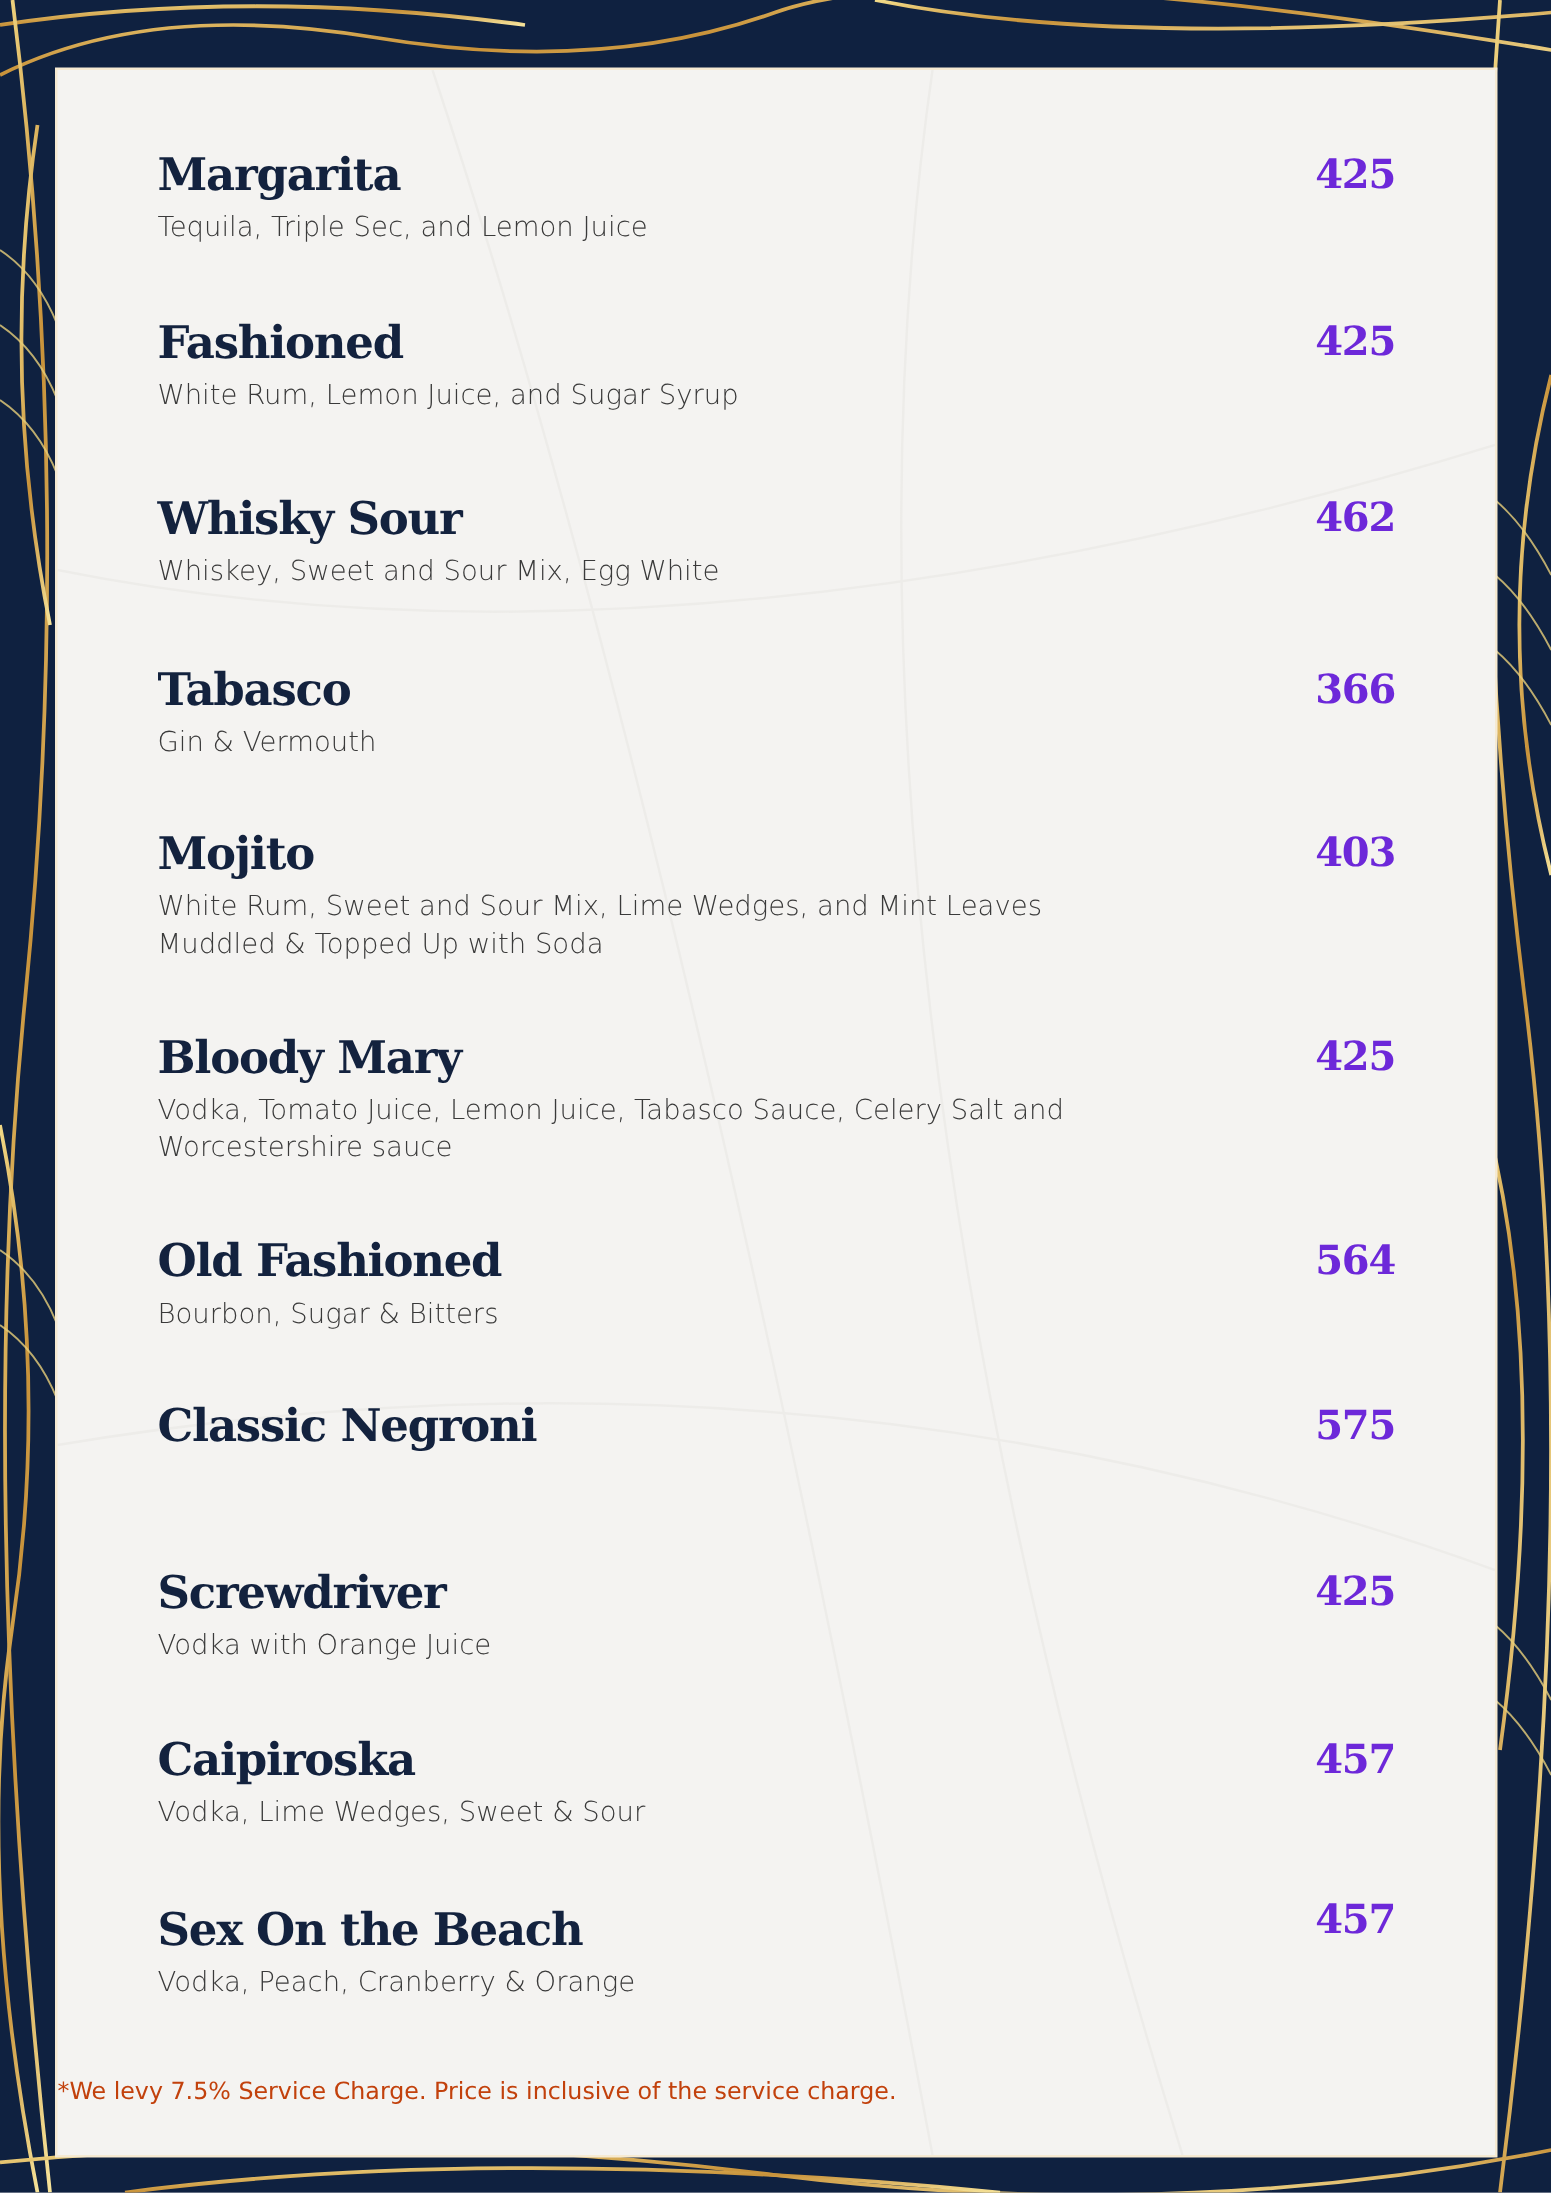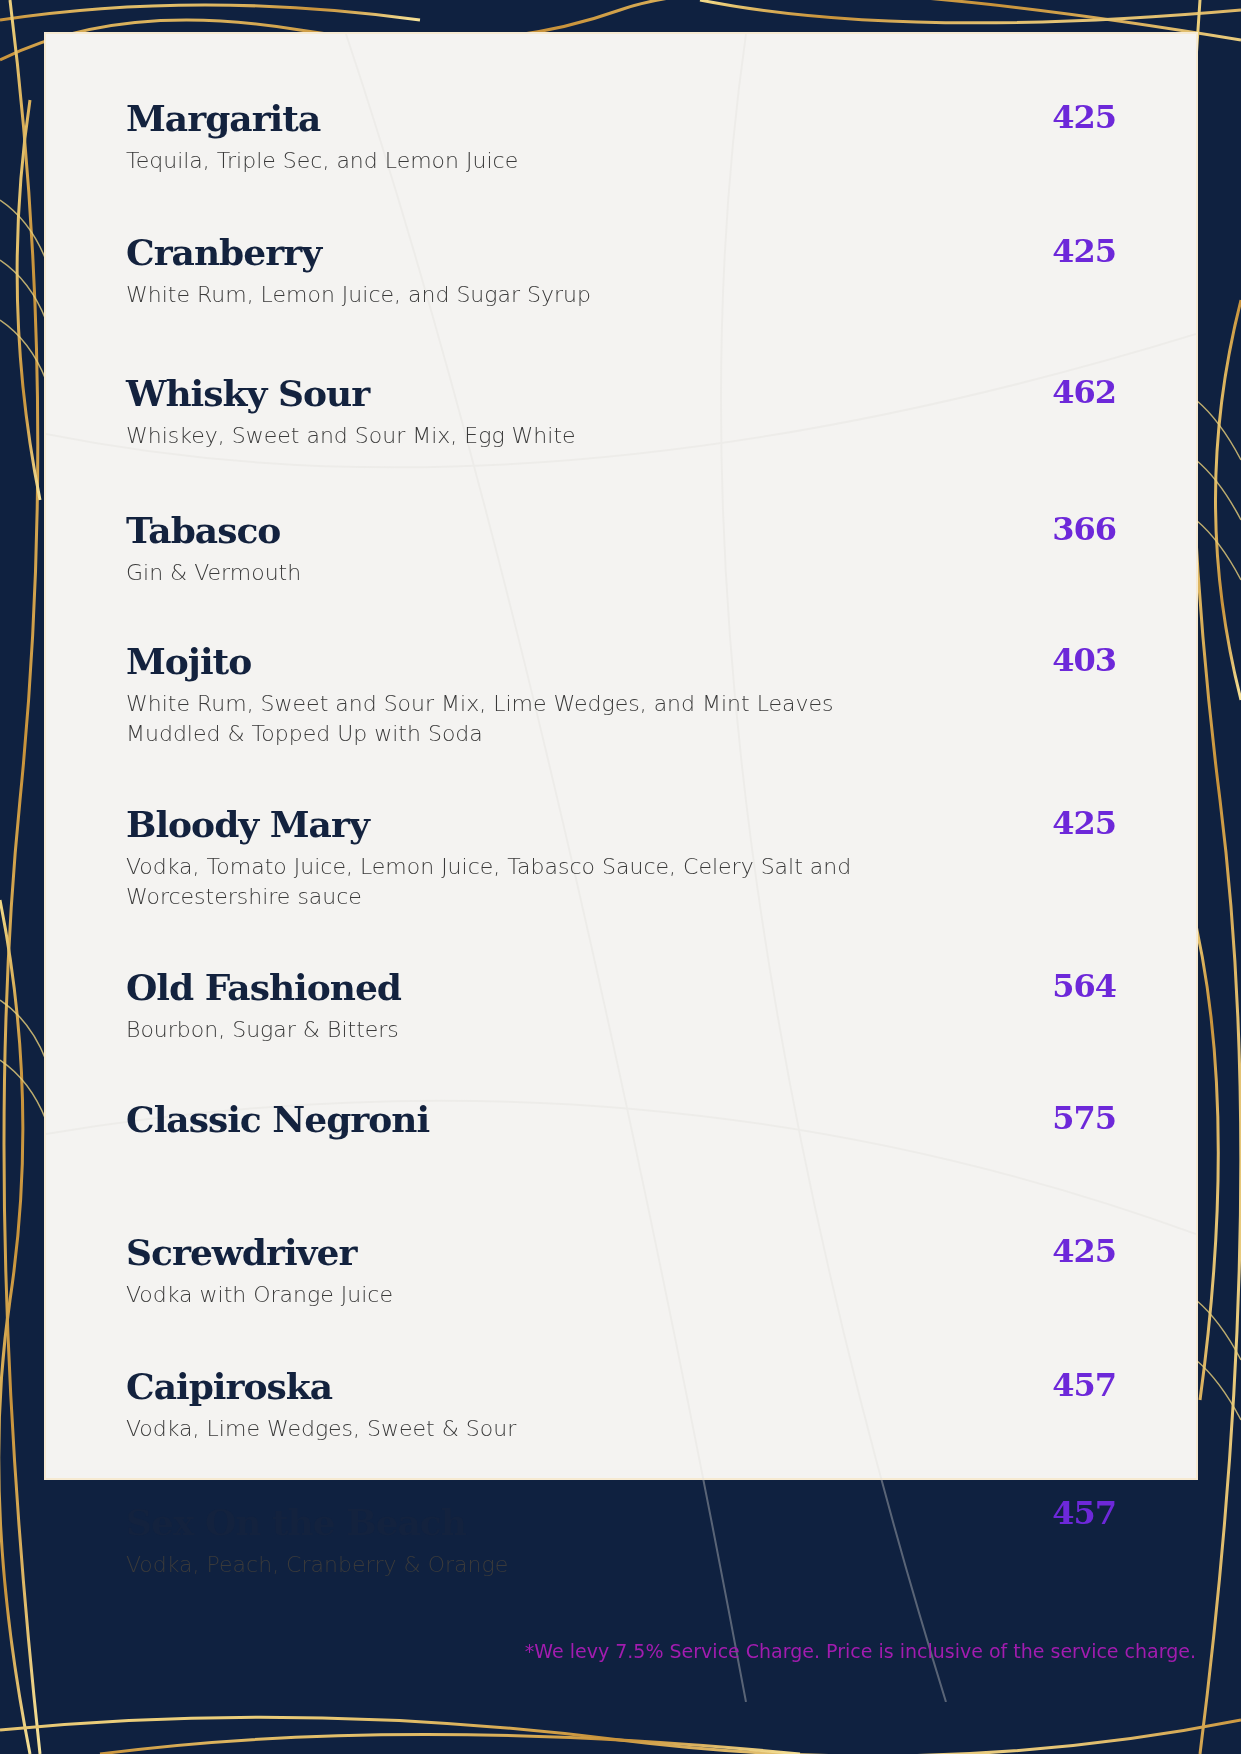--- a/index.html
+++ b/index.html
@@ -1,25 +1,25 @@
 <!DOCTYPE html>
 <html><head>
 <meta charset="utf-8">
 <style>
   html,body{margin:0;padding:0;}
   body{width:1241px;height:1754px;position:relative;overflow:hidden;background:#0f2140;}
   .bg{position:absolute;inset:0;}
-  .card{position:absolute;left:46px;top:34px;width:1150px;height:1444px;background:#f4f3f1;
+  .card{position:absolute;left:46px;top:56px;width:1150px;height:1668px;background:#f4f3f1;
         box-shadow:0 0 0 2px #f6ead2;}
   .leafs{position:absolute;inset:0;opacity:.35;}
   .item{position:absolute;left:80px;right:80px;}
   .name{font-family:"DejaVu Serif",serif;font-weight:bold;font-size:36px;color:#13223e;letter-spacing:-1px;line-height:44px;}
   .price{position:absolute;right:0;top:2px;font-family:"DejaVu Serif",serif;font-weight:bold;font-size:32px;color:#6d28d9;letter-spacing:-1px;}
   .desc{font-family:"DejaVu Sans",sans-serif;font-size:22px;color:#3a3a3a;font-weight:300;line-height:30px;margin-top:6px;max-width:800px;}
-  .note{position:absolute;left:0;right:0;top:1606px;text-align:right;font-family:"DejaVu Sans",sans-serif;font-size:19px;color:#a21caf;}
+  .note{position:absolute;left:0;right:0;top:1606px;text-align:left;font-family:"DejaVu Sans",sans-serif;font-size:19px;color:#c2410c;}
 </style>
 </head>
 <body>
 
 <svg class="bg" width="1241" height="1754" viewBox="0 0 1241 1754">
   <defs>
     <linearGradient id="g" x1="0" y1="0" x2="1" y2="1">
       <stop offset="0" stop-color="#f3dc8a"></stop>
         <stop offset=".5" stop-color="#c8923a"></stop>
         <stop offset="1" stop-color="#f6e39a"></stop>
@@ -62,21 +62,21 @@
         <path d="M0 1100 Q600 1000 1150 1200"></path>
     </g>
   </svg>
 
   <div class="item" style="top:62px">
     <div class="name">Margarita</div>
     <div class="price">425</div>
     <div class="desc">Tequila, Triple Sec, and Lemon Juice</div>
   </div>
   <div class="item" style="top:196px">
-    <div class="name">Cranberry</div>
+    <div class="name">Fashioned</div>
     <div class="price">425</div>
     <div class="desc">White Rum, Lemon Juice, and Sugar Syrup</div>
   </div>
   <div class="item" style="top:337px">
     <div class="name">Whisky Sour</div>
     <div class="price">462</div>
     <div class="desc">Whiskey, Sweet and Sour Mix, Egg White</div>
   </div>
   <div class="item" style="top:474px">
     <div class="name">Tabasco</div>

